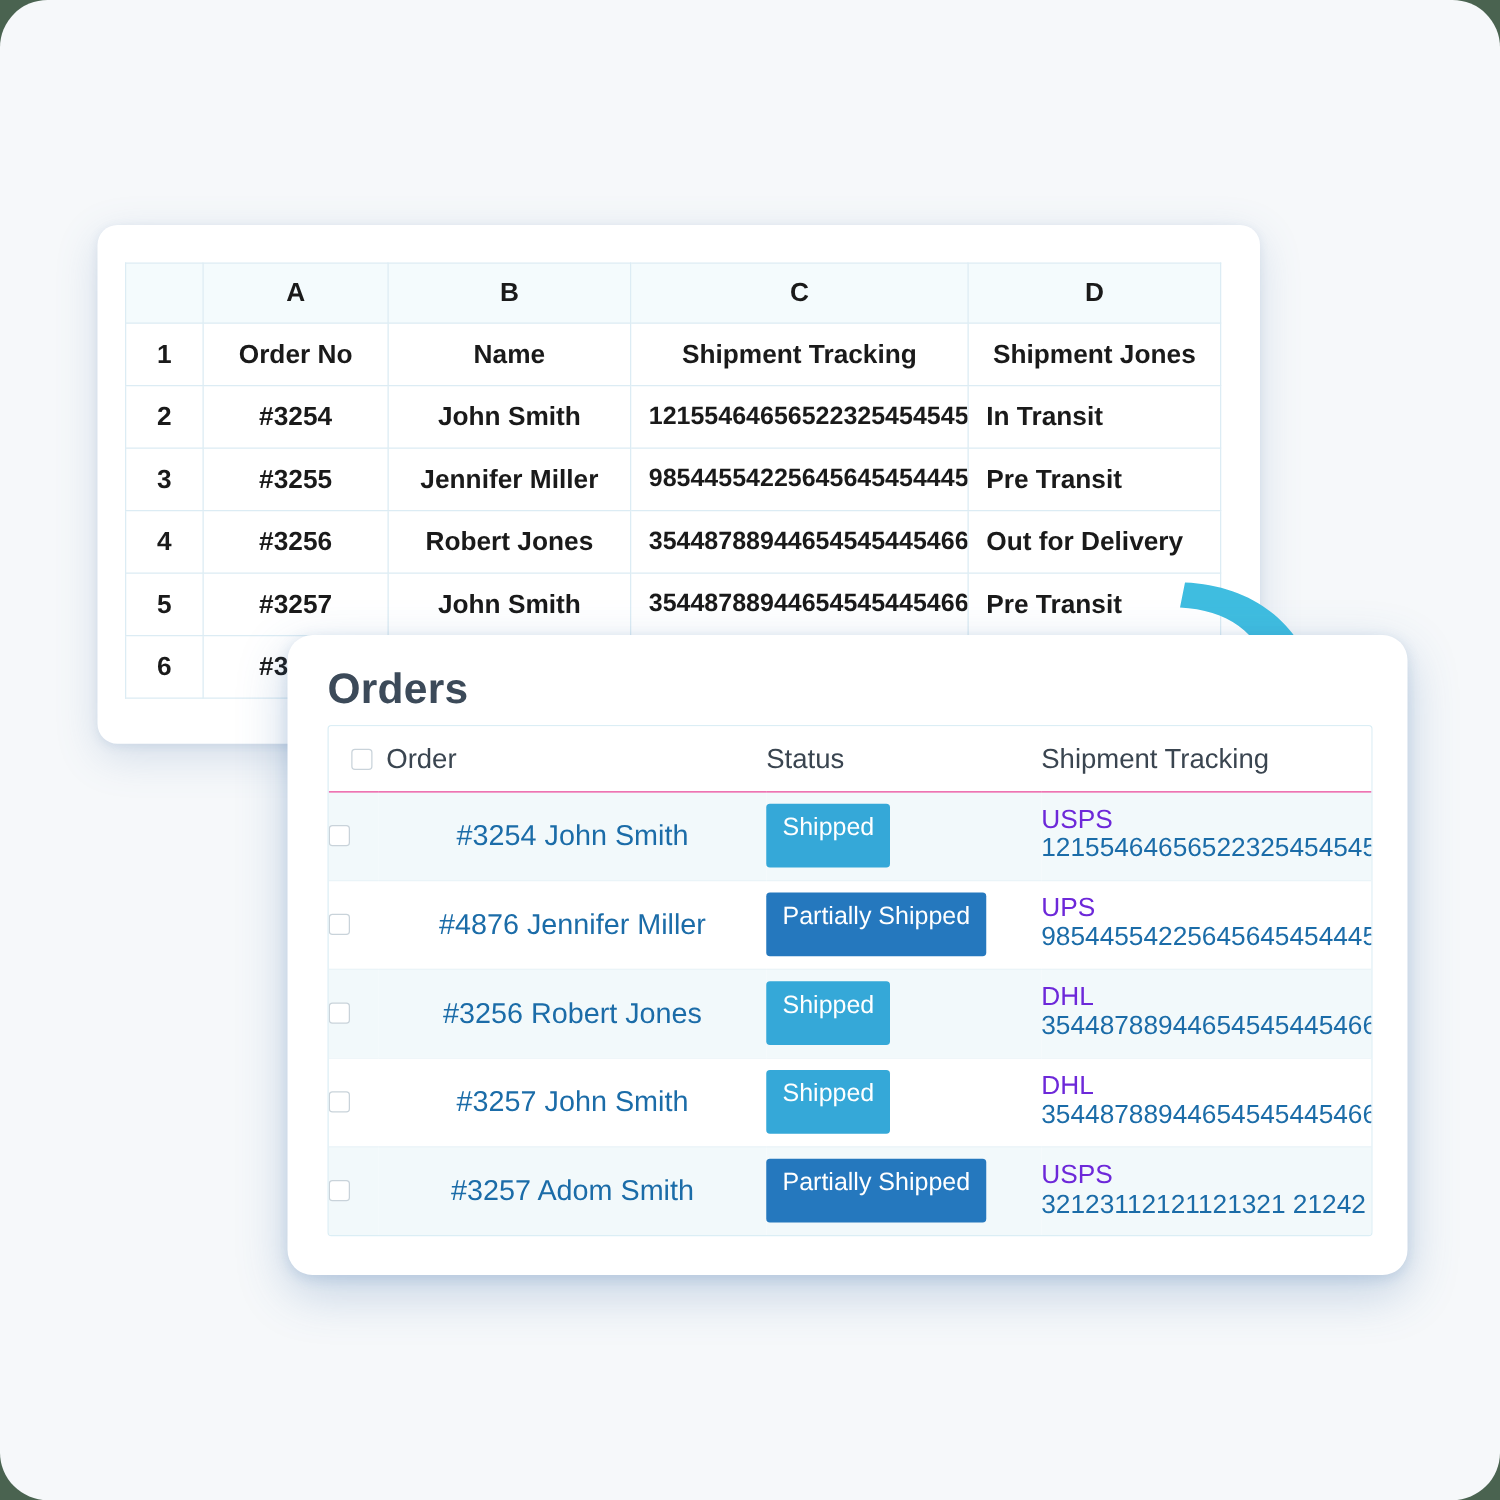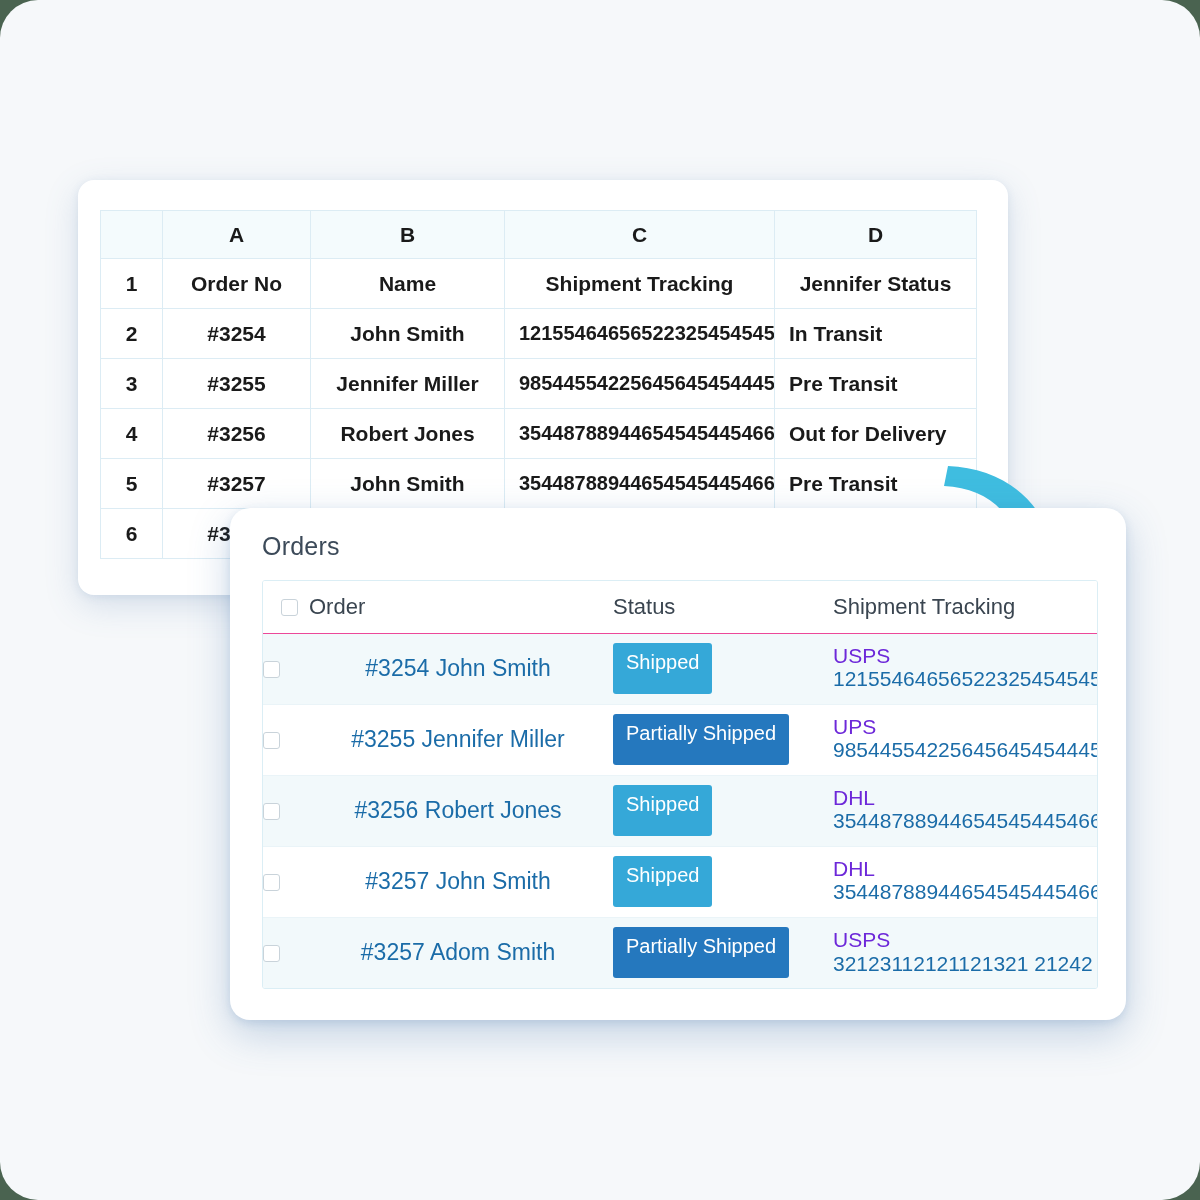--- a/index.html
+++ b/index.html
@@ -104,23 +104,23 @@
     border-radius: 20px;
     box-shadow: 0 14px 40px rgba(60,110,170,0.28),
                 0 3px 10px rgba(60,110,170,0.16);
     z-index: 3;
   }
 
   #orders-title {
     position: absolute;
     left: 32px;
     top: 24px;
-    font-size: 25px;
+    font-size: 34px;
     color: #3c4a59;
-    font-weight: 400;
+    font-weight: 700;
     letter-spacing: 0.2px;
   }
 
   #orders-table-wrap {
     position: absolute;
     left: 32px;
     top: 72px;
     width: 836px;
     border: 1px solid #dbeef5;
     border-radius: 3px;
@@ -227,21 +227,21 @@
           <th>C</th>
           <th>D</th>
         </tr>
       </thead>
       <tbody>
         <tr class="headrow">
           <td class="rowidx">1</td>
           <td>Order No</td>
           <td>Name</td>
           <td>Shipment Tracking</td>
-          <td>Jennifer Status</td>
+          <td>Shipment Jones</td>
         </tr>
         <tr>
           <td class="rowidx">2</td>
           <td>#3254</td>
           <td>John Smith</td>
           <td class="track left">12155464656522325454545</td>
           <td class="left">In Transit</td>
         </tr>
         <tr>
           <td class="rowidx">3</td>
@@ -323,21 +323,21 @@
               <div class="carrier">USPS</div>
               <div class="tracknum">12155464656522325454545</div>
             </td>
           </tr>
 
           <tr>
             <td class="td-check">
               <span class="cbox"></span>
             </td>
             <td class="td-order">
-              <span class="order-link">#3255 Jennifer Miller</span>
+              <span class="order-link">#4876 Jennifer Miller</span>
             </td>
             <td>
               <span class="badge partial">Partially Shipped</span>
             </td>
             <td>
               <div class="carrier">UPS</div>
               <div class="tracknum">98544554225645645454445</div>
             </td>
           </tr>
 

